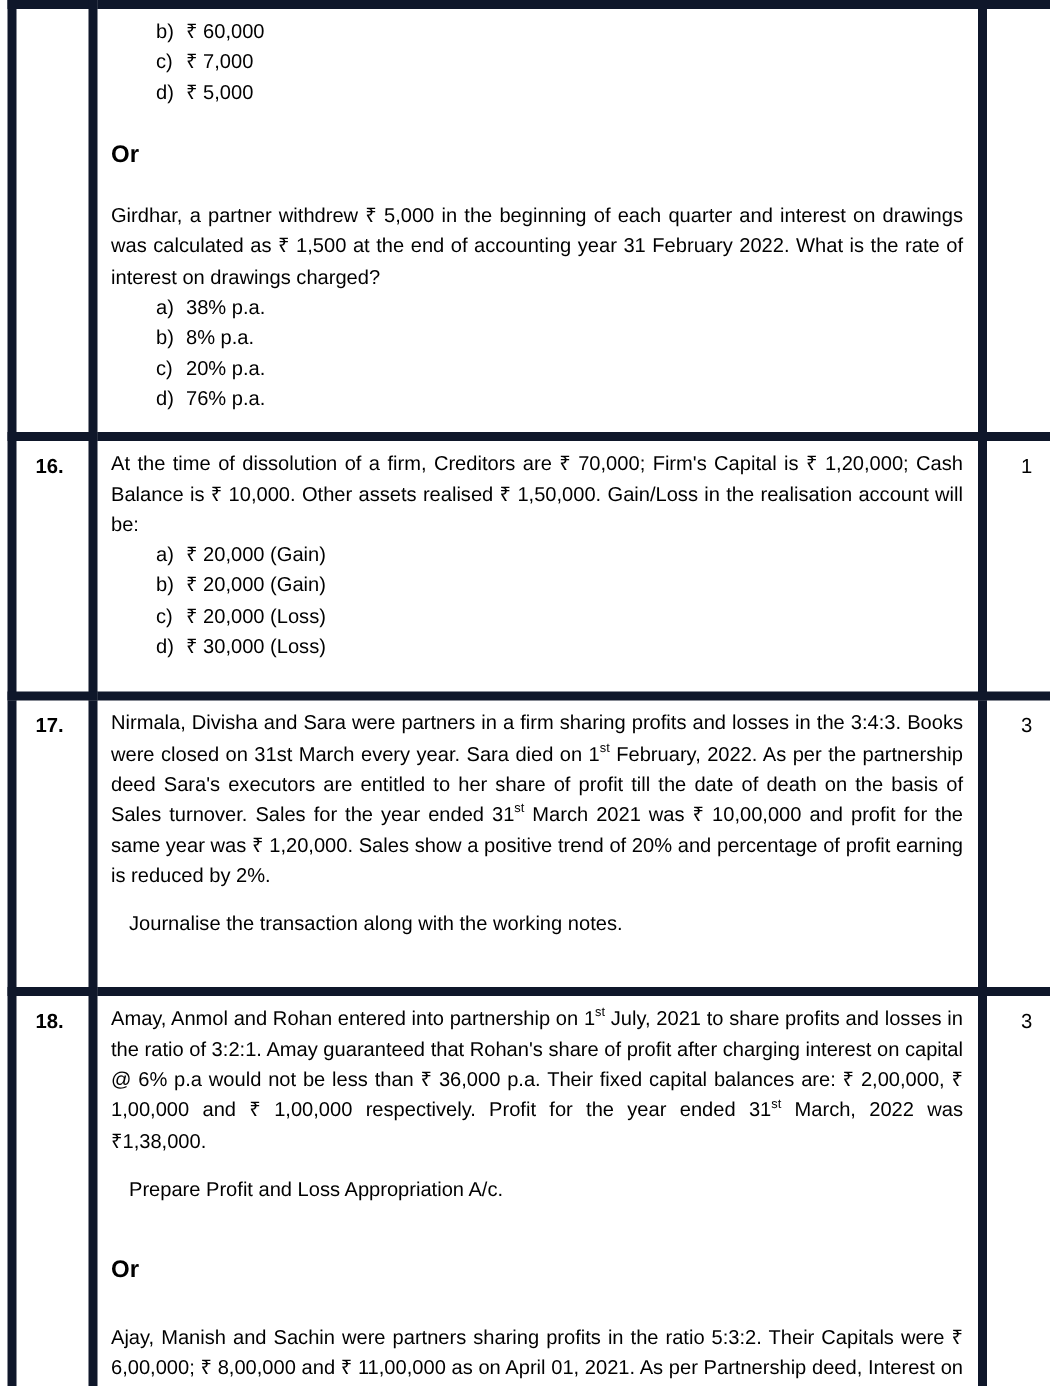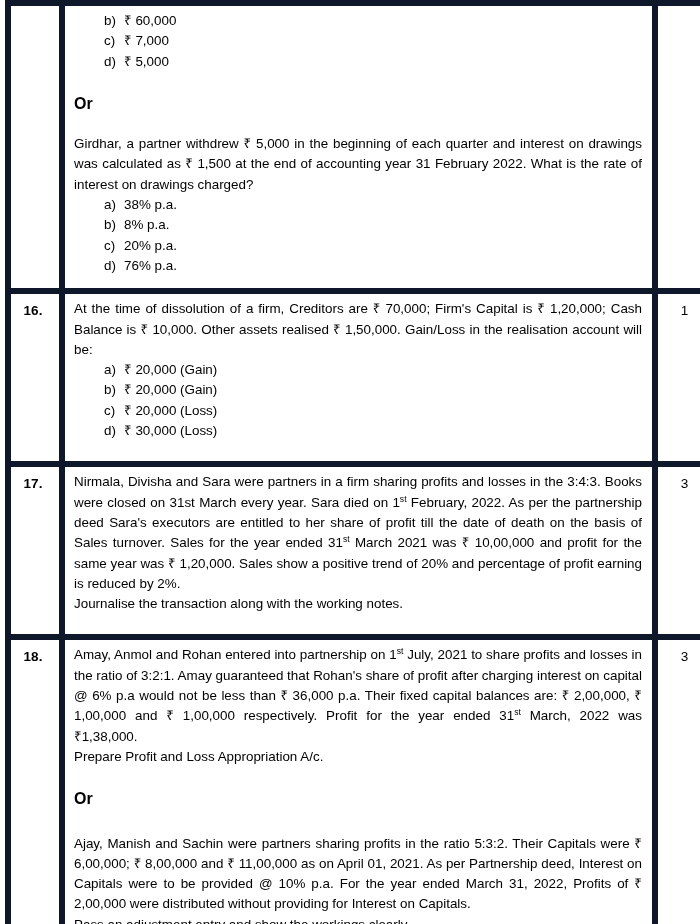--- a/index.html
+++ b/index.html
@@ -56,21 +56,21 @@
     line-height: 20.3px;
   }
   .para {
     text-align: justify;
     text-justify: inter-word;
     margin: 0;
     padding: 0;
   }
   .para-left {
     text-align: left;
-    margin: 0;
+    margin: 12px;
     padding: 0;
   }
   .or-line {
     font-weight: bold;
     font-size: 16px;
     margin: 0;
     padding: 22px 0 20px 0;
   }
   .opts {
     list-style: none;

